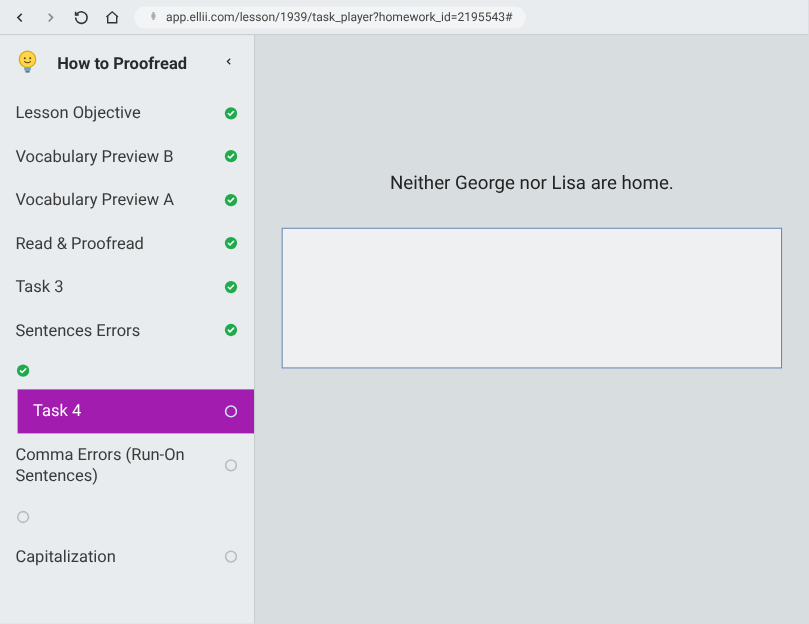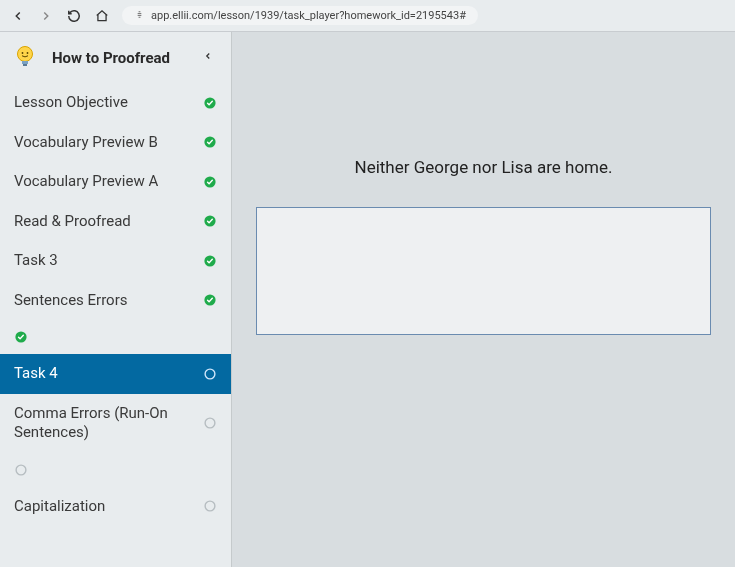--- a/index.html
+++ b/index.html
@@ -81,22 +81,23 @@
       display: flex;
       align-items: center;
       justify-content: space-between;
       padding: 10px 14px;
       font-size: 15px;
       color: #3a3a3a;
       cursor: pointer;
       min-height: 34px;
     }
     .sidebar-item.active {
-      background: #0369a1;
+      background: #a21caf;
       color: #fff;
+      margin-left: 16px;
     }
     .sidebar-item .label { flex: 1; line-height: 1.3; padding-right: 8px; }
     .status-icon { width: 14px; height: 14px; flex-shrink: 0; }
     .content {
       flex: 1;
       padding: 40px 24px 0 24px;
       position: relative;
     }
     .prompt {
       text-align: center;

